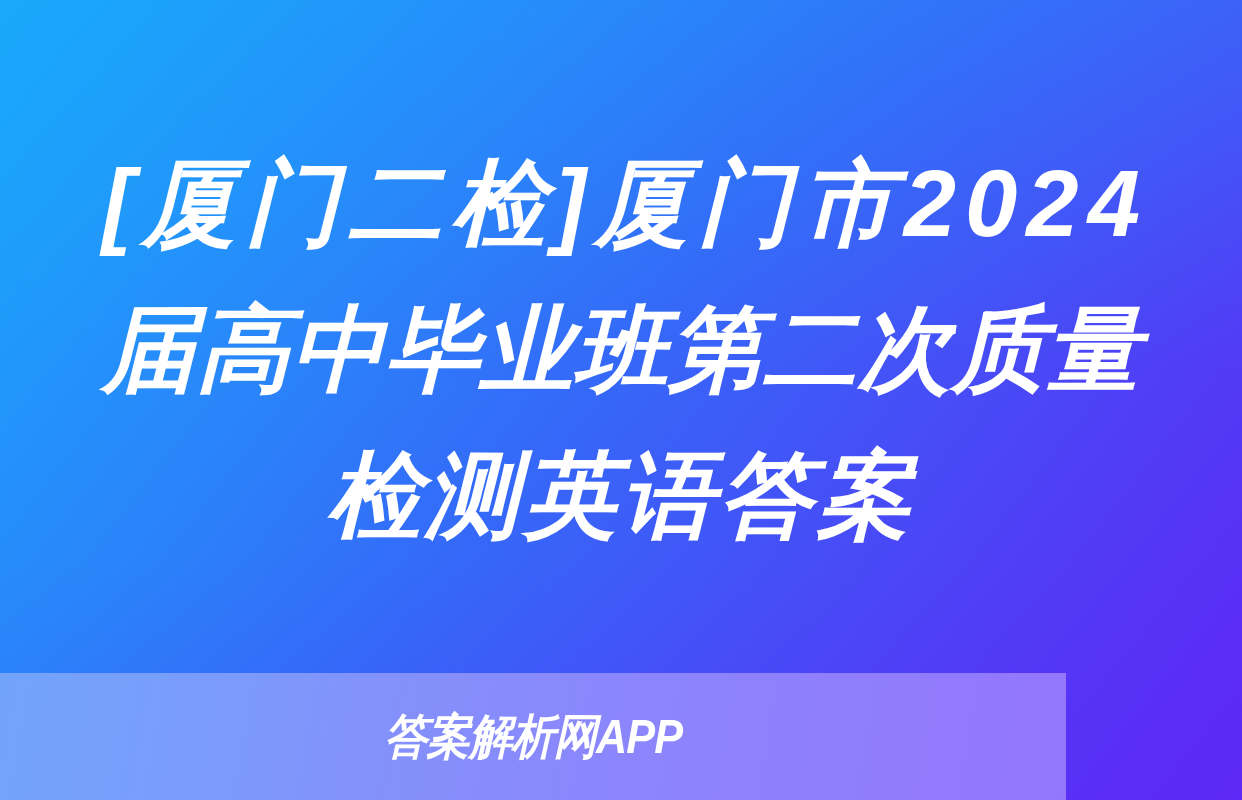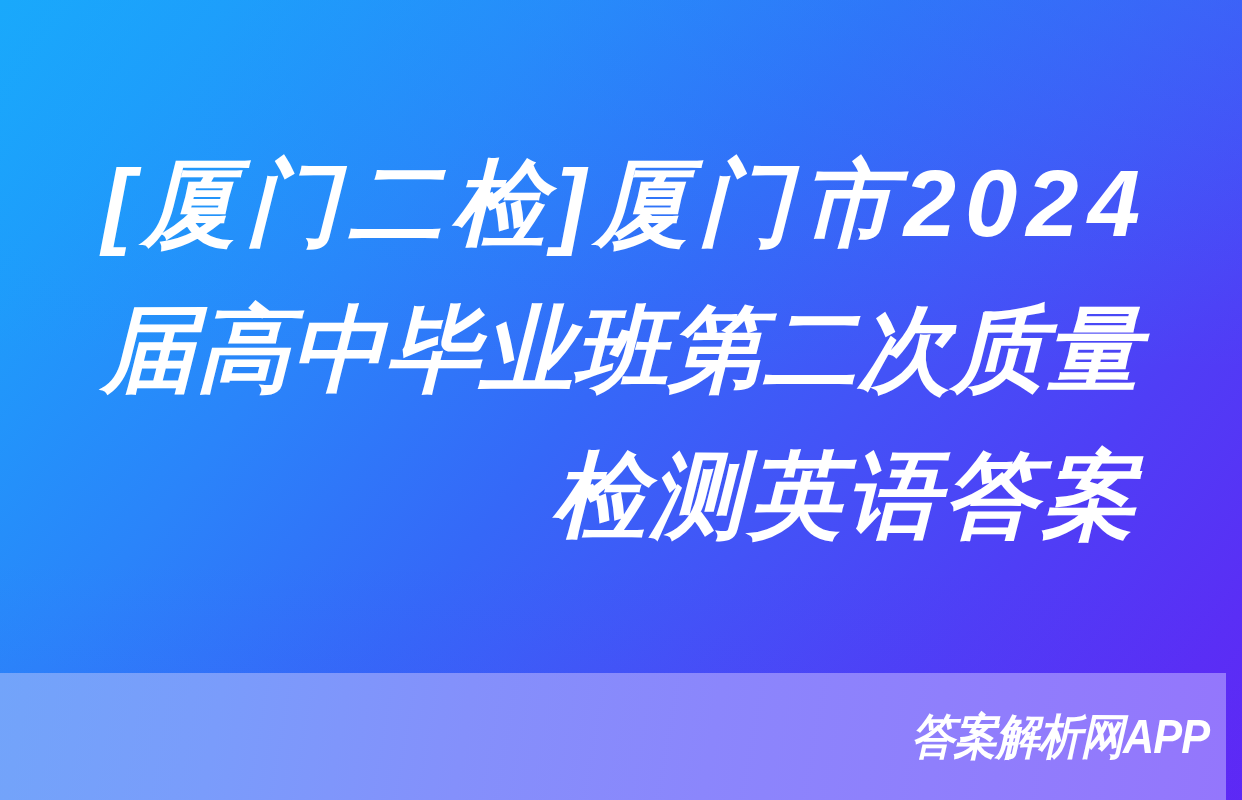--- a/index.html
+++ b/index.html
@@ -77,44 +77,44 @@
   .title-line.stretch {
     display: flex;
     justify-content: space-between;
     align-items: center;
   }
   .title-line.stretch > span {
     display: inline-block;
   }
   .title-line.center {
     display: flex;
-    justify-content: flex-end;
+    justify-content: center;
     align-items: center;
   }
   .title-line.center > span {
     letter-spacing: 4px;
   }
 
   
   .watermark-band {
     position: absolute;
     left: 0;
     top: 673px;
-    width: 1226px;
+    width: 1066px;
     height: 127px;
     background: linear-gradient(100deg,
                 #72A4FA 0%,
                 #7A9CFB 18%,
                 #8490FB 38%,
                 #8B86FC 58%,
                 #8F7FFC 76%,
                 #9476FC 100%);
     display: flex;
     align-items: center;
-    justify-content: flex-end;
+    justify-content: center;
     overflow: hidden;
   }
   .watermark-text {
     color: #ffffff;
     font-weight: 700;
     font-style: italic;
     font-size: 48px;
     line-height: 52px;
     letter-spacing: -1px;
     white-space: nowrap;

